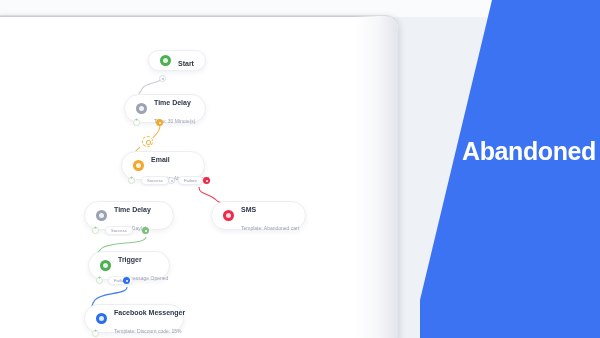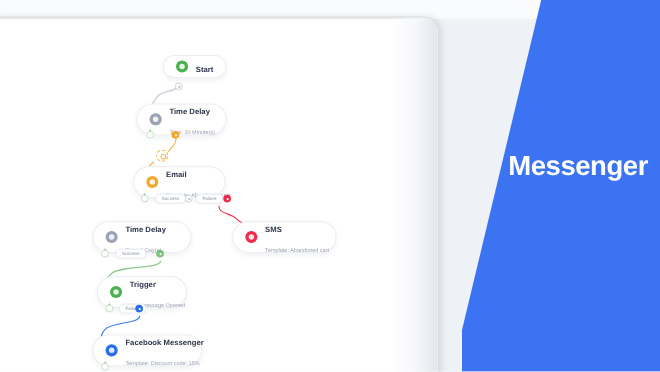--- a/index.html
+++ b/index.html
@@ -136,21 +136,21 @@
   }
 </style>
 </head>
 <body>
 
 <div id="stage">
 
   <div id="top-strip"></div>
 
   <div id="brand-panel"></div>
-  <div id="brand-title">Messenger</div>
+  <div id="brand-title">Abandoned</div>
 
   <div id="device">
     <div id="device-topline"></div>
 
     <div id="canvas">
 
       <svg id="wires" viewBox="0 0 402 329">
 
         <path d="M167,58 C167,68 150,64 146,72 C143,78 143,74 143,78" fill="none" stroke="#c7ccd6" stroke-width="1.1"></path>
 

